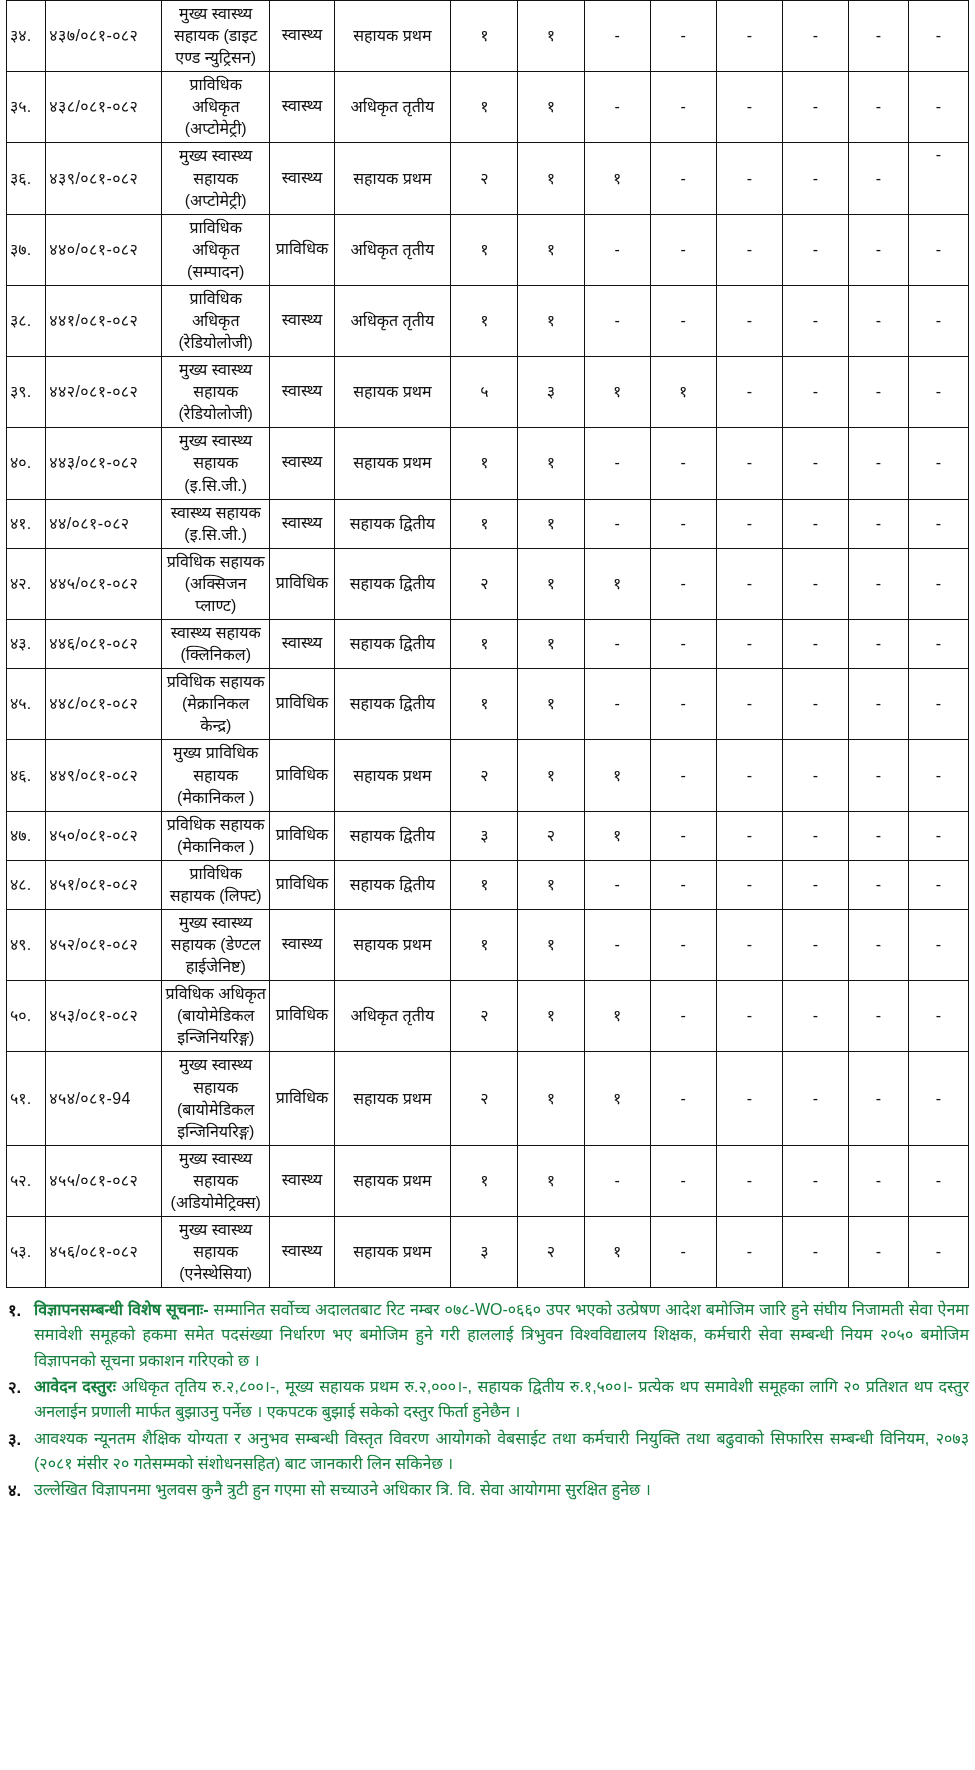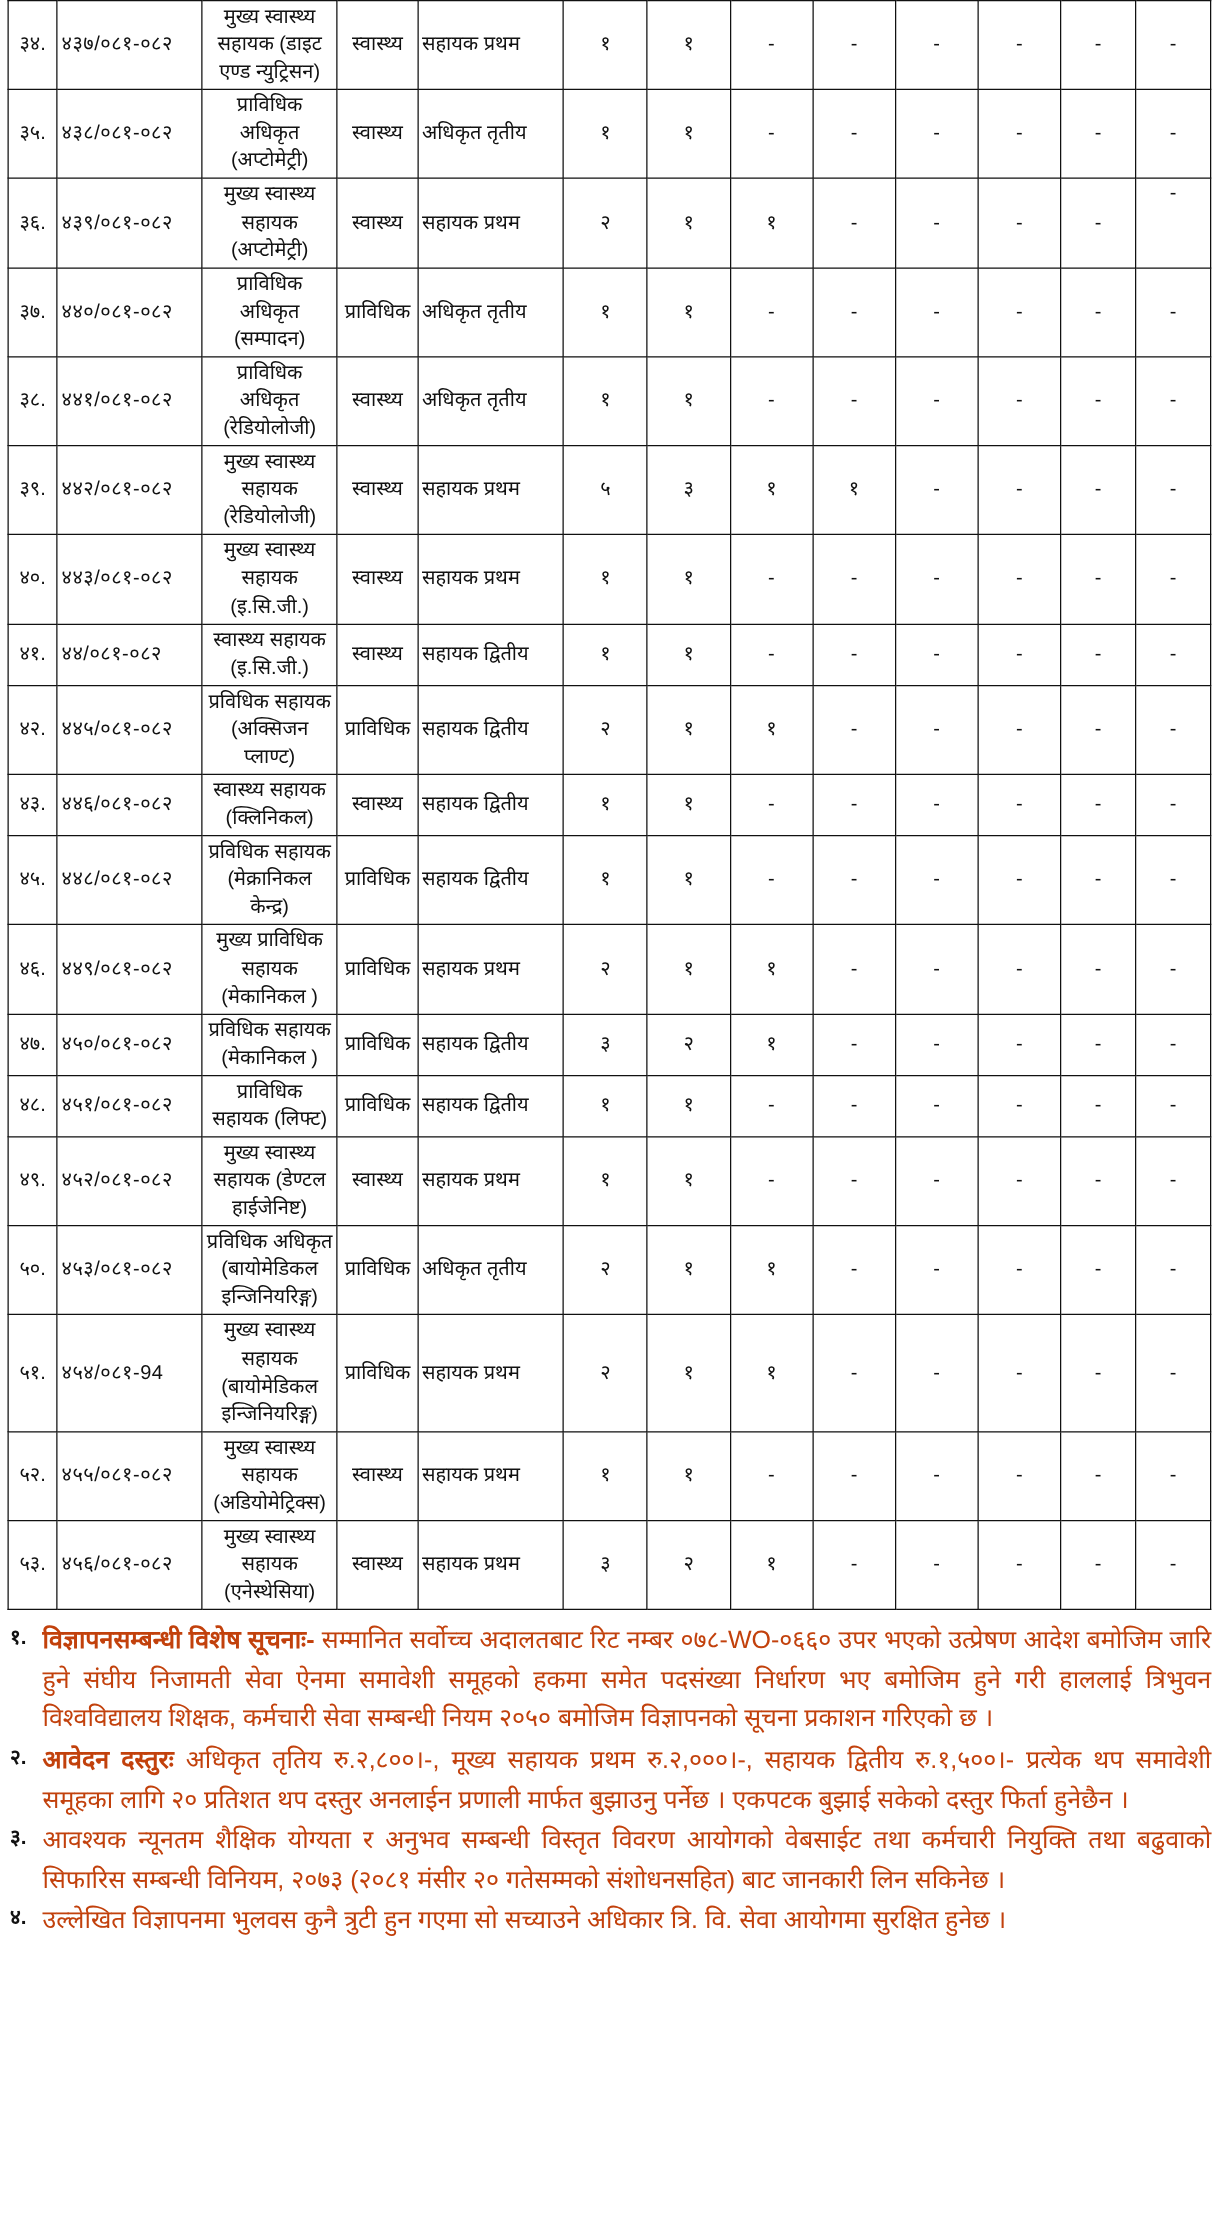--- a/index.html
+++ b/index.html
@@ -48,21 +48,21 @@
   col.c-total   { width: 65px; }
   col.c-open    { width: 64px; }
   col.c-q1      { width: 64px; }
   col.c-q2      { width: 64px; }
   col.c-q3      { width: 64px; }
   col.c-q4      { width: 64px; }
   col.c-q5      { width: 58px; }
   col.c-q6      { width: 58px; }
 
   .sn {
-    text-align: center;
+    text-align: left;
     padding-left: 5px;
     white-space: nowrap;
     font-size: 16px;
     margin-left: 20px;
   }
   .adno {
     text-align: left;
     white-space: nowrap;
     letter-spacing: 0.4px;
     font-size: 16px;
@@ -73,21 +73,21 @@
     line-height: 1.42;
     padding-left: 5px;
   }
   .service {
     text-align: center;
     font-size: 15.5px;
     white-space: nowrap;
     font-family: Liberation Mono, monospace;
   }
   .level {
-    text-align: left;
+    text-align: center;
     font-size: 16px;
     white-space: nowrap;
   }
   .num {
     text-align: center;
     font-size: 16.5px;
   }
   .dash {
     text-align: center;
     font-size: 16.5px;
@@ -110,24 +110,24 @@
   }
   .note-num {
     flex: 0 0 26px;
     font-size: 16.5px;
     font-weight: bold;
     line-height: 1.58;
     color: #111;
   }
   .note-body {
     flex: 1 1 auto;
-    font-size: 20px;
+    font-size: 16px;
     line-height: 1.58;
     text-align: justify;
-    color: #c2410c;
+    color: #15803d;
   }
   .note-body .lead {
     font-weight: bold;
   }
 </style>
 </head>
 <body>
 
 <div class="page">
 

